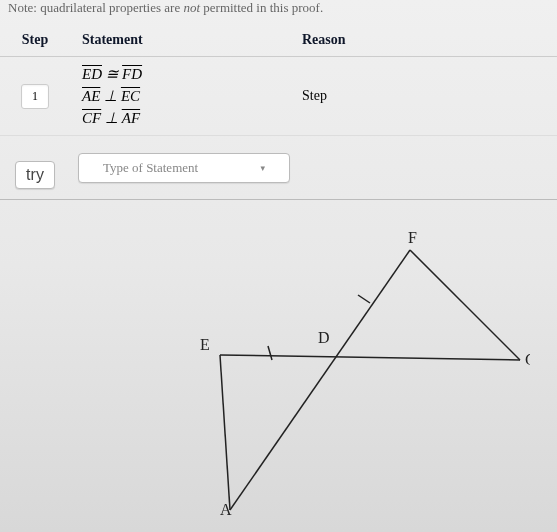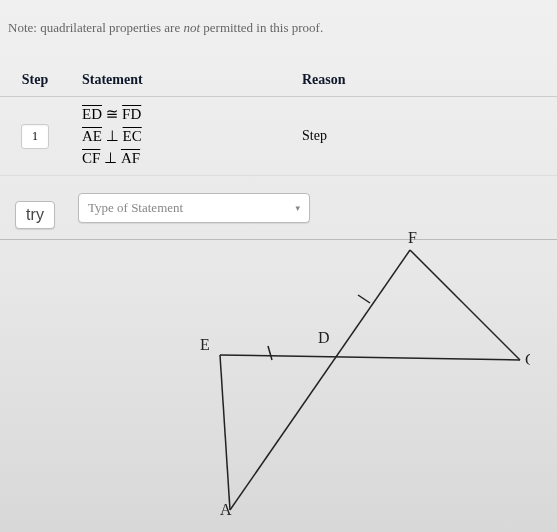--- a/index.html
+++ b/index.html
@@ -5,21 +5,21 @@
     * { box-sizing: border-box; margin: 0; padding: 0; }
     body {
       font-family: Georgia, 'Times New Roman', serif;
       background: linear-gradient(to bottom, #f0f0f0 0%, #e8e8e8 50%, #d8d8d8 100%);
       width: 557px;
       height: 532px;
       overflow: hidden;
       position: relative;
     }
     .note {
-      padding: 20px 8px;
+      padding: 0 8px;
       font-size: 13px;
       color: #666;
     }
     .note em { font-style: italic; }
     .table-wrap {
       margin: 8px 0 0 0;
     }
     table {
       border-collapse: collapse;
       width: 100%;
@@ -43,20 +43,21 @@
     .reason-col { }
     .overline {
       text-decoration: overline;
       display: inline-block;
       line-height: 1;
     }
     .math-line {
       padding: 2px 0;
       font-family: 'Times New Roman', serif;
       font-size: 15px;
+      font-style: italic;
     }
     .cong { font-family: 'Times New Roman', serif; }
     .step-num {
       background: #fff;
       border: 1px solid #ccc;
       border-radius: 3px;
       display: inline-block;
       padding: 4px 10px;
       font-size: 12px;
       box-shadow: inset 0 1px 2px rgba(0,0,0,0.05);
@@ -70,24 +71,24 @@
       font-size: 16px;
       color: #444;
       cursor: pointer;
       box-shadow: 0 1px 1px rgba(0,0,0,0.1);
       margin-top: 15px;
     }
     .type-select {
       background: #fff;
       border: 1px solid #bbb;
       border-radius: 4px;
-      padding: 6px 9px;
+      padding: 6px 24px;
       font-size: 13px;
       color: #888;
-      width: 232px;
+      width: 212px;
       display: flex;
       justify-content: space-between;
       align-items: center;
       cursor: pointer;
       box-shadow: 0 1px 1px rgba(0,0,0,0.08);
     }
     .caret {
       font-size: 9px;
       color: #888;
     }

